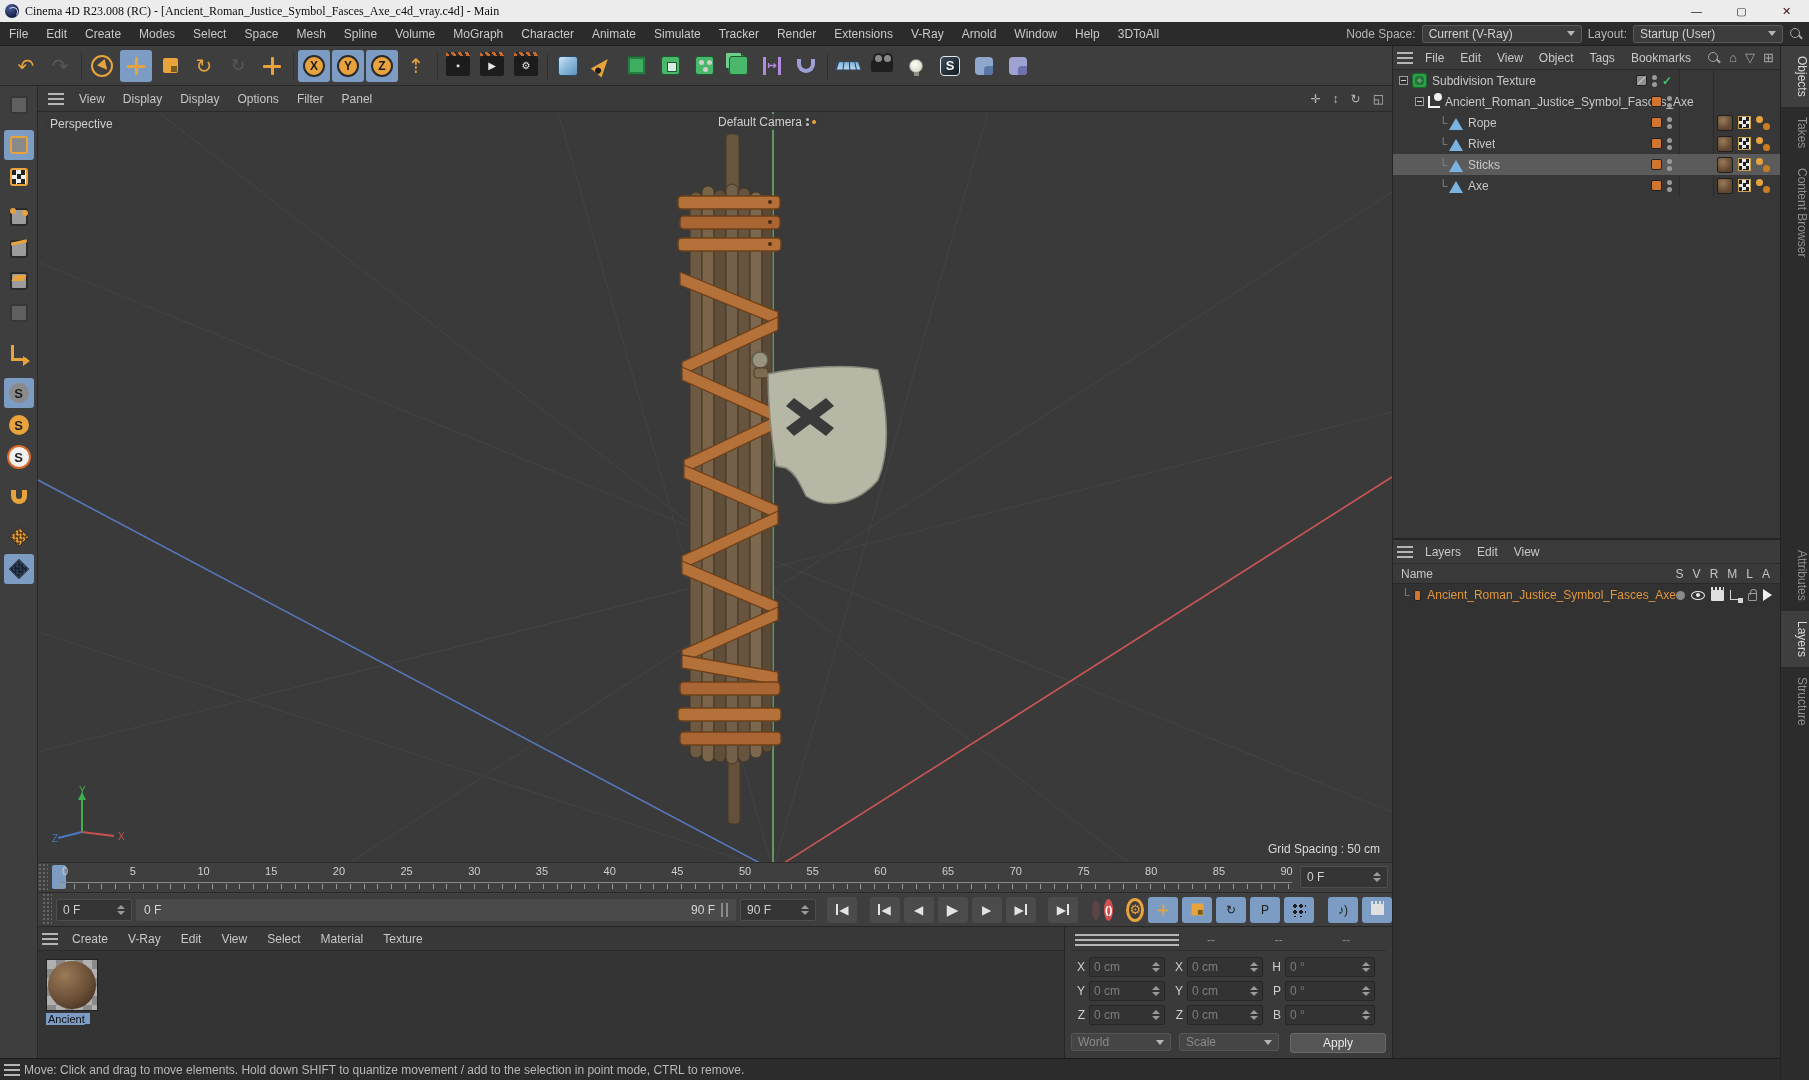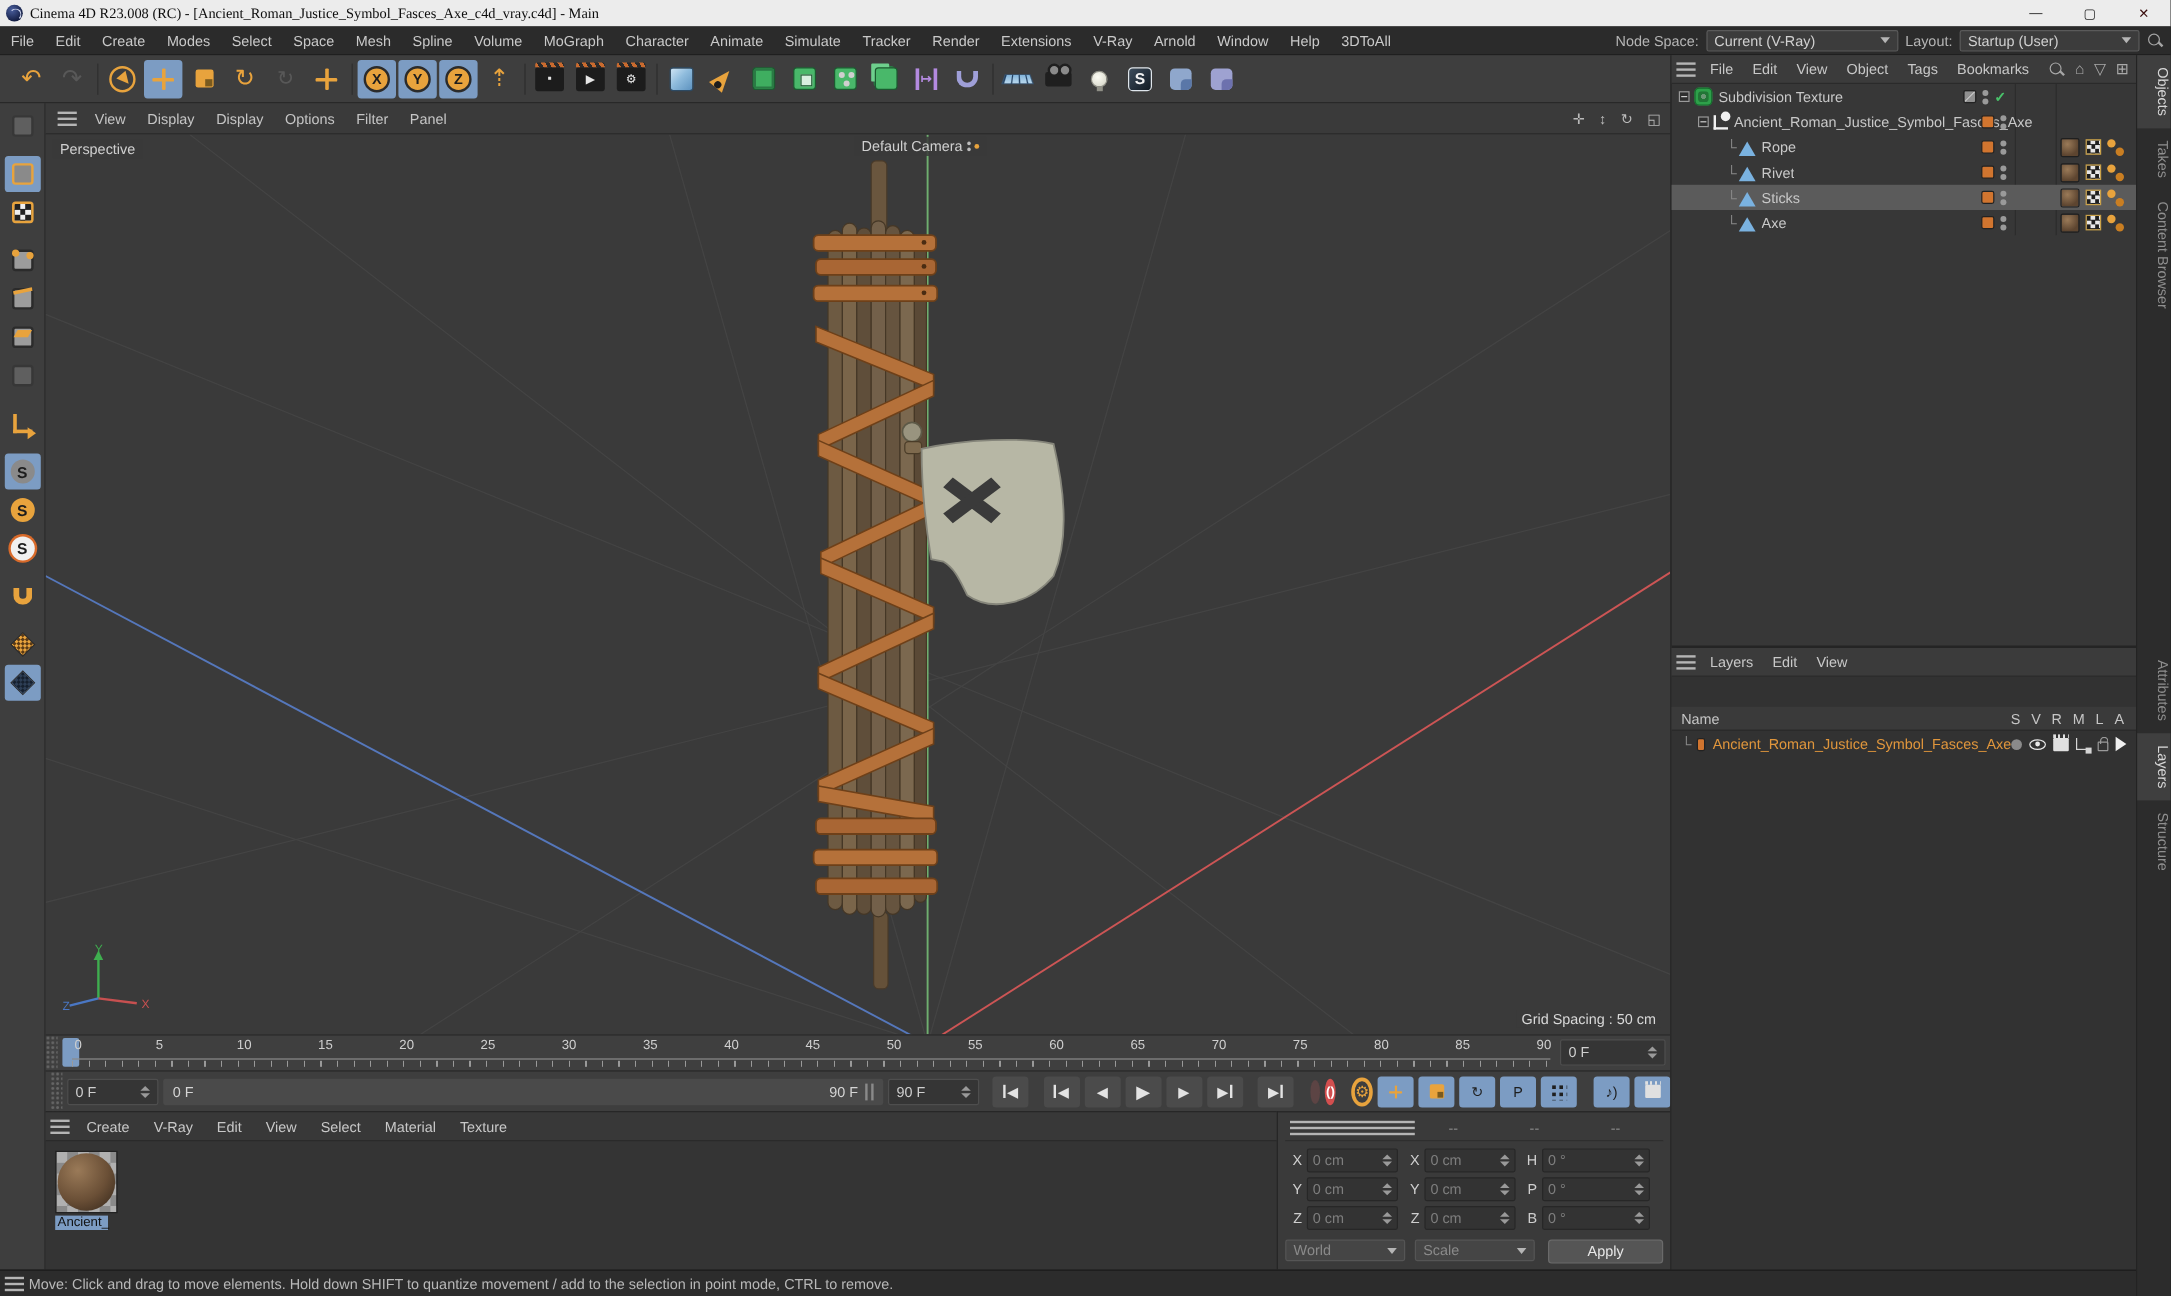--- a/index.html
+++ b/index.html
@@ -225,21 +225,21 @@
          background:radial-gradient(circle at 35% 30%, #9a7a58, #5d4530 70%); border-radius:2px; }
   .tag-uv { width:13px; height:13px; border:1px solid #caa24a;
          background:conic-gradient(#e8e8e8 0 25%, #1e1e1e 0 50%, #e8e8e8 0 75%, #1e1e1e 0); background-size:7px 7px; }
   .tag-phong { width:14px; height:14px; position:relative; }
   .tag-phong::before { content:""; position:absolute; left:0; top:0; width:7px; height:7px; border-radius:50%; background:#e8a33d; }
   .tag-phong::after { content:""; position:absolute; right:0; bottom:0; width:7px; height:7px; border-radius:50%; background:#c97e22; }
   .col-div { position:absolute; top:0; bottom:0; width:1px; background:#2c2c2c; }
 
   #layers-panel { position:absolute; left:0; right:0; top:492px; bottom:0; background:#323232; border-top:2px solid #242424; }
   .lheader { height:20px; display:flex; align-items:center; background:#3a3a3a; border-bottom:1px solid #292929;
-         color:#c5c5c5; padding-left:8px;margin-top:25px; }
+         color:#c5c5c5; padding-left:8px; }
   .lcols { margin-left:auto; display:flex; gap:9px; padding-right:10px; }
   .lrow { height:22px; display:flex; align-items:center; padding-left:8px; }
   .lrow .lname { color:#e0963c; margin-left:6px; }
   .licons { margin-left:auto; display:flex; gap:6px; align-items:center; padding-right:8px; color:#cfcfcf; }
   .eye { width:14px; height:9px; border:1.5px solid #e8e8e8; border-radius:50%; position:relative; }
   .eye::after { content:""; position:absolute; left:4px; top:1.5px; width:4px; height:4px; border-radius:50%; background:#e8e8e8; }
   .lock { width:9px; height:8px; border:1.5px solid #9a9a9a; border-radius:1px; position:relative; margin-top:4px; }
   .lock::before { content:""; position:absolute; left:1px; top:-5px; width:5px; height:5px; border:1.5px solid #9a9a9a;
          border-bottom:none; border-radius:4px 4px 0 0; }
   .solo-dot { width:9px; height:9px; border-radius:50%; background:#8a8a8a; }

